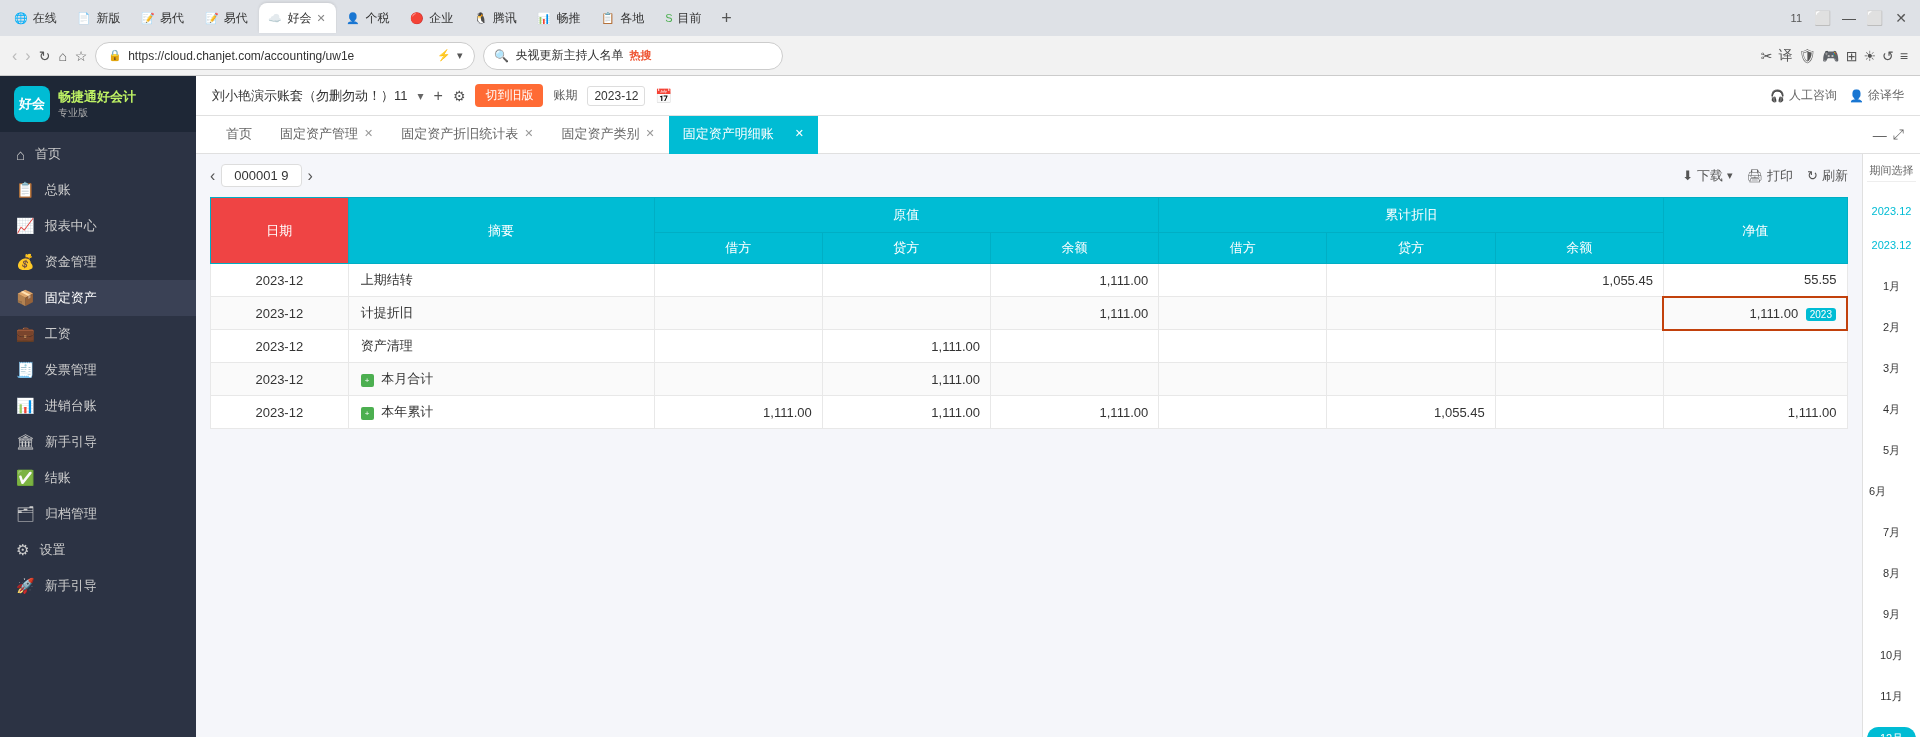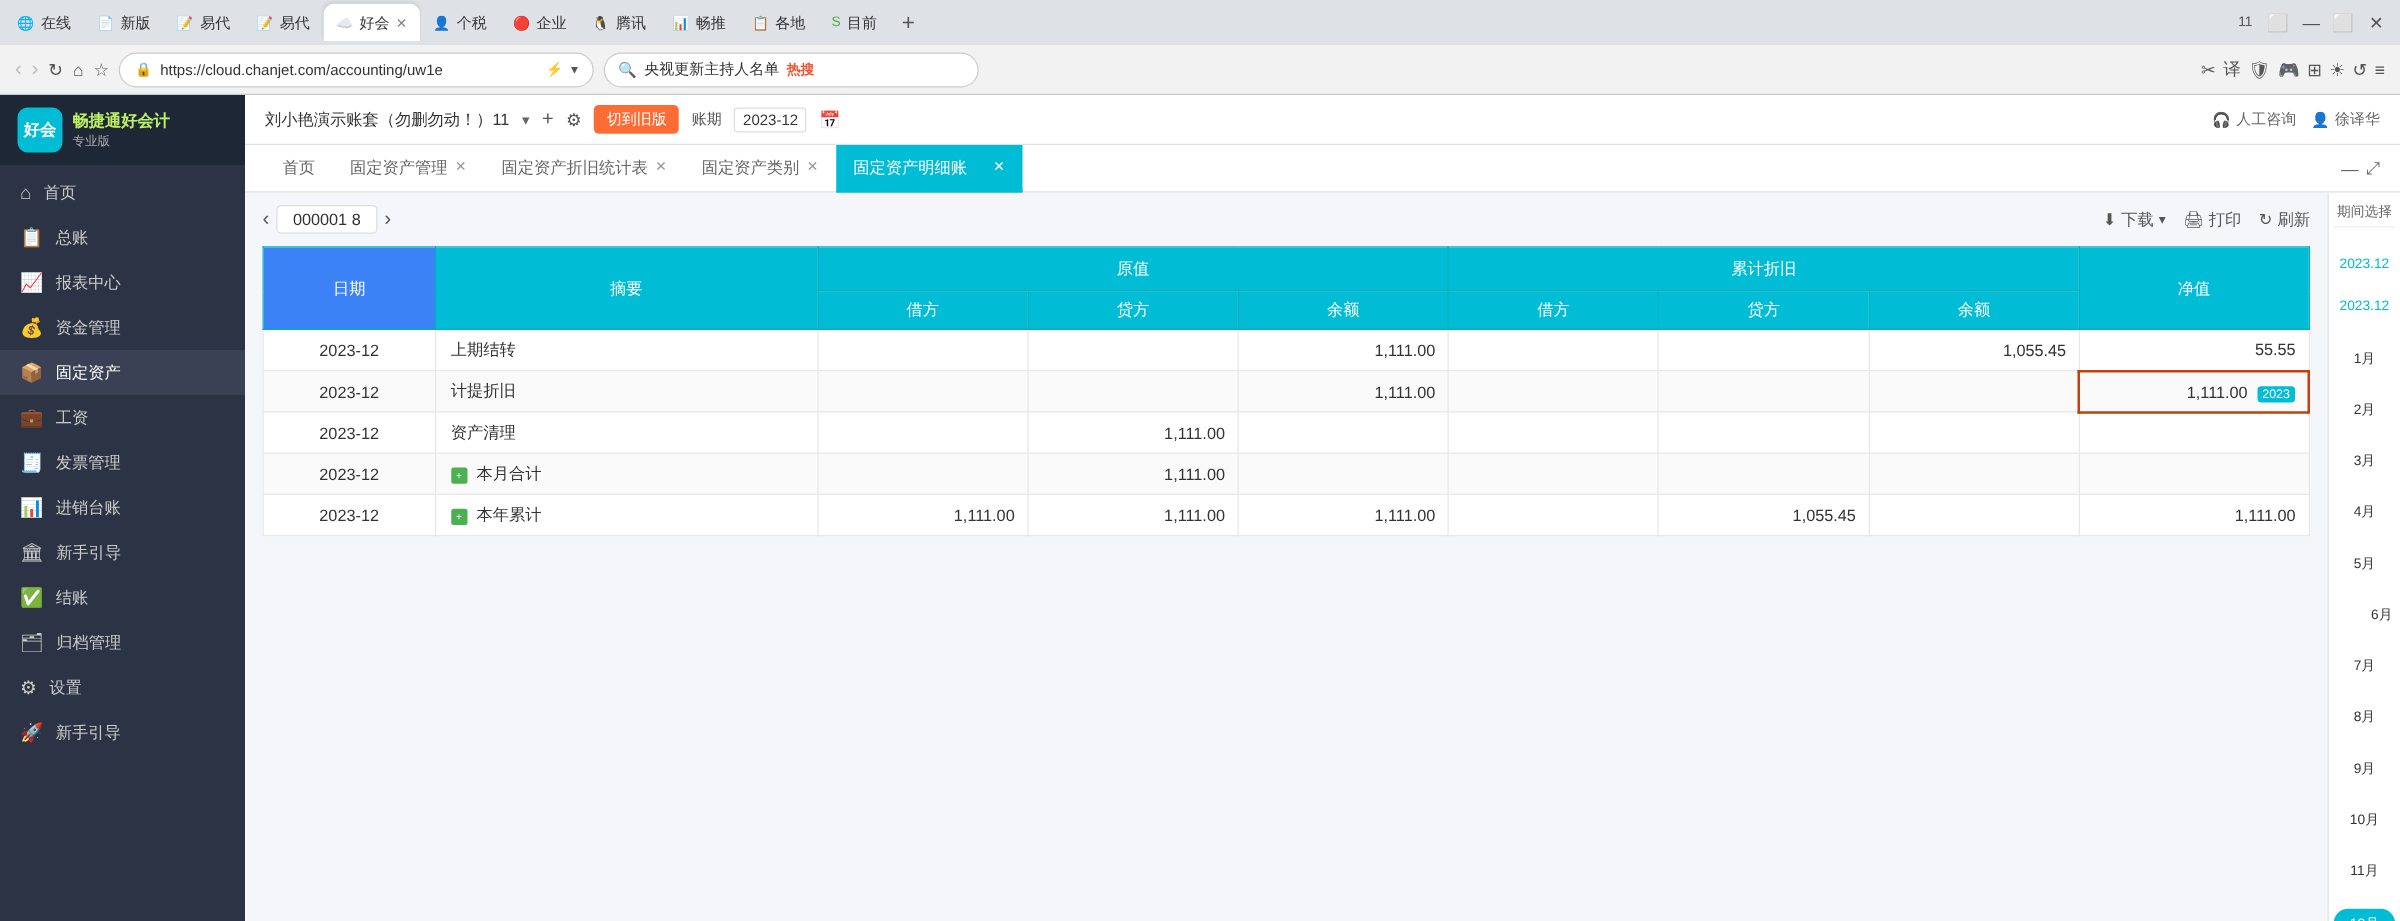--- a/index.html
+++ b/index.html
@@ -215,21 +215,21 @@
     </div>
 
     <div style="flex:1;display:flex;overflow:hidden;">
 
       <div style="flex:1;padding:10px 14px;overflow-y:auto;">
 
         <div style="display:flex;align-items:center;justify-content:space-between;margin-bottom:10px;">
           <div style="display:flex;align-items:center;gap:6px;">
             <span style="cursor:pointer;color:#555;font-size:16px;">‹</span>
             <div style="background:#fff;border:1px solid #ddd;padding:3px 12px;font-size:13px;color:#333;border-radius:4px;">
-              <span>000001  8</span>
+              <span>000001  9</span>
             </div>
             <span style="cursor:pointer;color:#555;font-size:16px;">›</span>
           </div>
           <div style="display:flex;align-items:center;gap:14px;">
             <div style="display:flex;align-items:center;gap:4px;color:#555;font-size:13px;cursor:pointer;">
               <span>⬇</span>
               <span>下载</span>
               <span style="font-size:11px;">▾</span>
             </div>
             <div style="display:flex;align-items:center;gap:4px;color:#555;font-size:13px;cursor:pointer;">
@@ -239,21 +239,21 @@
             <div style="display:flex;align-items:center;gap:4px;color:#555;font-size:13px;cursor:pointer;">
               <span>↻</span>
               <span>刷新</span>
             </div>
           </div>
         </div>
 
         <table style="width:100%;border-collapse:collapse;background:#fff;">
           <thead>
             <tr>
-              <th rowspan="2" style="background:#3b82f6;color:#fff;text-align:center;padding:8px 6px;font-size:13px;font-weight:normal;border:1px solid #00aec4;width:90px;">日期</th>
+              <th rowspan="2" style="background:#ef4444;color:#fff;text-align:center;padding:8px 6px;font-size:13px;font-weight:normal;border:1px solid #00aec4;width:90px;">日期</th>
               <th rowspan="2" style="background:#00bcd4;color:#fff;text-align:center;padding:8px 6px;font-size:13px;font-weight:normal;border:1px solid #00aec4;width:200px;">摘要</th>
               <th colspan="3" style="background:#00bcd4;color:#fff;text-align:center;padding:8px 6px;font-size:13px;font-weight:normal;border:1px solid #00aec4;">原值</th>
               <th colspan="3" style="background:#00bcd4;color:#fff;text-align:center;padding:8px 6px;font-size:13px;font-weight:normal;border:1px solid #00aec4;">累计折旧</th>
               <th rowspan="2" style="background:#00bcd4;color:#fff;text-align:center;padding:8px 6px;font-size:13px;font-weight:normal;border:1px solid #00aec4;width:120px;">净值</th>
             </tr>
             <tr>
               <th style="background:#00bcd4;color:#fff;text-align:center;padding:6px;font-size:13px;font-weight:normal;border:1px solid #00aec4;width:110px;">借方</th>
               <th style="background:#00bcd4;color:#fff;text-align:center;padding:6px;font-size:13px;font-weight:normal;border:1px solid #00aec4;width:110px;">贷方</th>
               <th style="background:#00bcd4;color:#fff;text-align:center;padding:6px;font-size:13px;font-weight:normal;border:1px solid #00aec4;width:110px;">余额</th>
               <th style="background:#00bcd4;color:#fff;text-align:center;padding:6px;font-size:13px;font-weight:normal;border:1px solid #00aec4;width:110px;">借方</th>
@@ -391,21 +391,21 @@
         </div>
         <div style="text-align:center;padding:3px 2px;cursor:pointer;color:#333;font-size:11px;border-radius:3px;">
           <span>3月</span>
         </div>
         <div style="text-align:center;padding:3px 2px;cursor:pointer;color:#333;font-size:11px;border-radius:3px;">
           <span>4月</span>
         </div>
         <div style="text-align:center;padding:3px 2px;cursor:pointer;color:#333;font-size:11px;border-radius:3px;">
           <span>5月</span>
         </div>
-        <div style="text-align:right;padding:3px 2px;cursor:pointer;color:#333;font-size:11px;border-radius:3px;">
+        <div style="text-align:left;padding:3px 2px;cursor:pointer;color:#333;font-size:11px;border-radius:3px;">
           <span>6月</span>
         </div>
         <div style="text-align:center;padding:3px 2px;cursor:pointer;color:#333;font-size:11px;border-radius:3px;">
           <span>7月</span>
         </div>
         <div style="text-align:center;padding:3px 2px;cursor:pointer;color:#333;font-size:11px;border-radius:3px;">
           <span>8月</span>
         </div>
         <div style="text-align:center;padding:3px 2px;cursor:pointer;color:#333;font-size:11px;border-radius:3px;">
           <span>9月</span>

